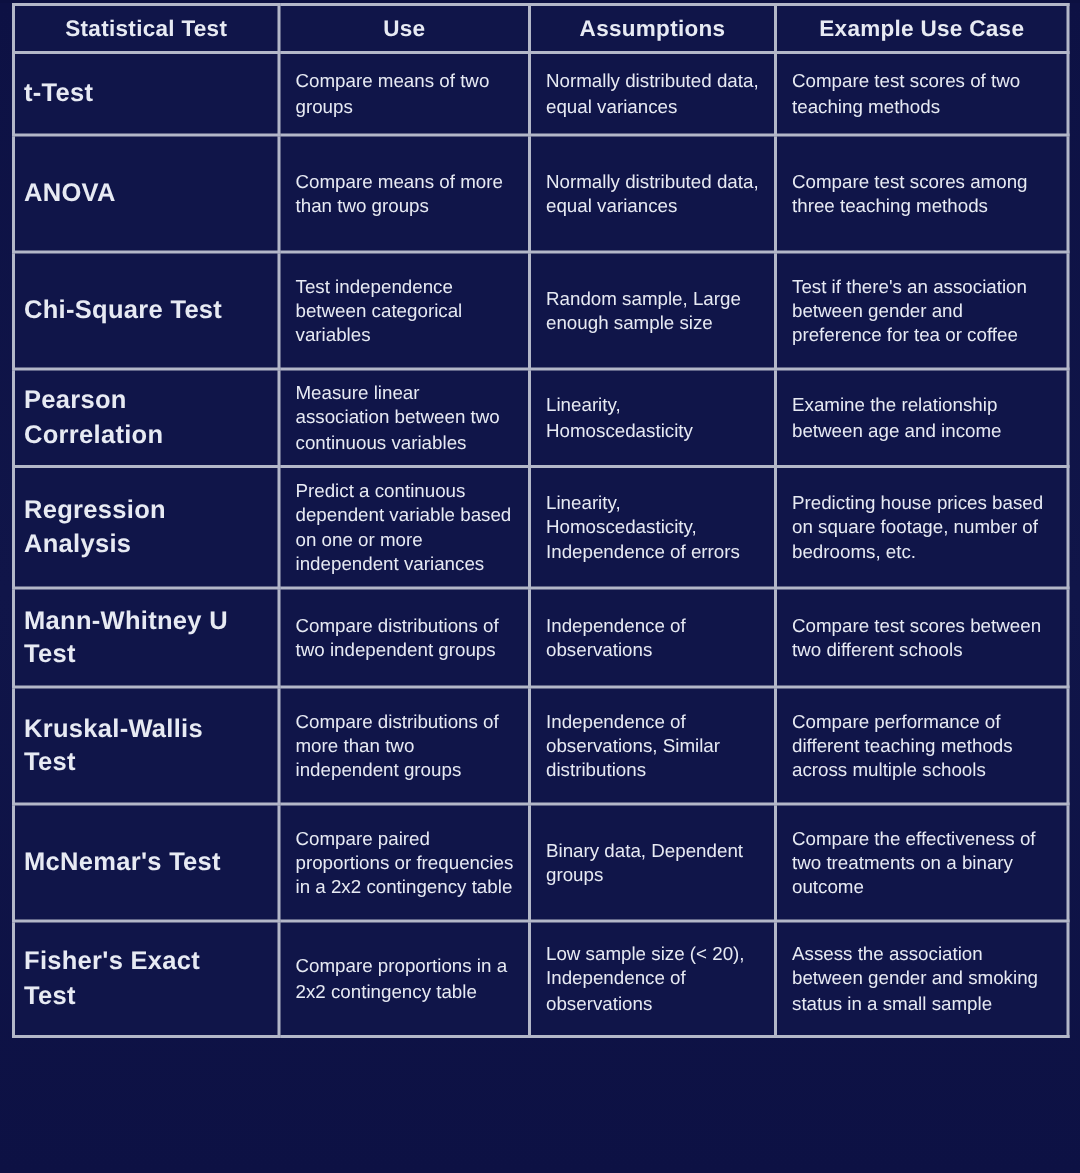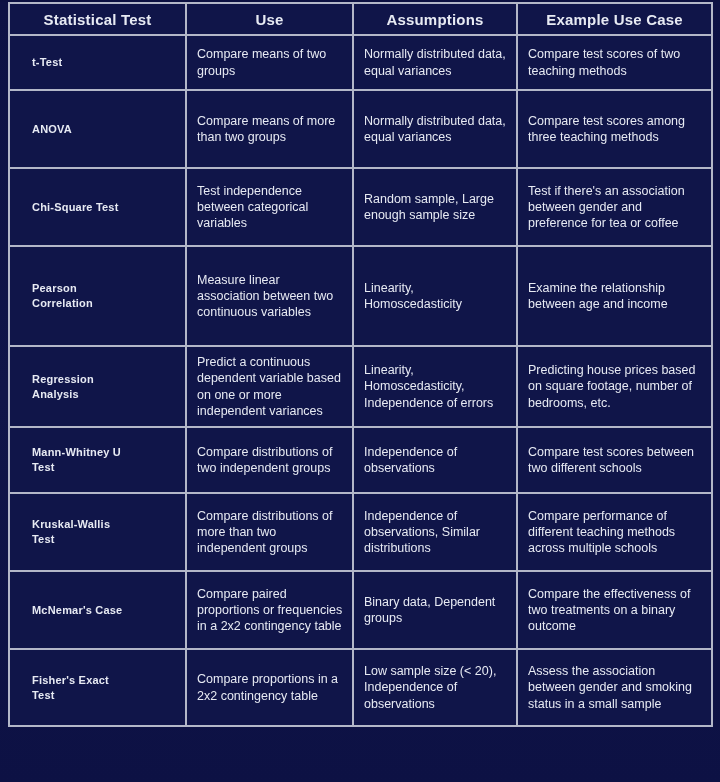--- a/index.html
+++ b/index.html
@@ -33,24 +33,24 @@
   th.hdr {
     font-size: 15px;
     font-weight: 700;
     text-align: center;
     letter-spacing: 0.2px;
     padding: 4px 17px;
     color: #f0f2f8;
     margin-top: 29px;
   }
   td.test-name {
-    font-size: 11px;
+    font-size: 17px;
     font-weight: 700;
     letter-spacing: 0.2px;
-    padding: 4px 10px 4px 22px;
+    padding: 4px 10px 4px 6px;
     white-space: pre-line;
     line-height: 1.32;
     color: #eef0f7;
   }
   td.detail {
     font-size: 12.5px;
     font-weight: 400;
     padding: 5px 7px 5px 10px;
     line-height: 1.3;
     color: #e2e5f0;
@@ -85,21 +85,21 @@
       <td class="detail">Compare means of more than two groups</td>
       <td class="detail">Normally distributed data, equal variances</td>
       <td class="detail">Compare test scores among three teaching methods</td>
     </tr>
     <tr style="height:78px">
       <td class="test-name">Chi-Square Test</td>
       <td class="detail">Test independence between categorical variables</td>
       <td class="detail">Random sample, Large enough sample size</td>
       <td class="detail">Test if there's an association between gender and preference for tea or coffee</td>
     </tr>
-    <tr style="height:100px">
+    <tr style="height:65px">
       <td class="test-name">Pearson
 Correlation</td>
       <td class="detail">Measure linear association between two continuous variables</td>
       <td class="detail">Linearity, Homoscedasticity</td>
       <td class="detail">Examine the relationship between age and income</td>
     </tr>
     <tr style="height:81px">
       <td class="test-name">Regression
 Analysis</td>
       <td class="detail">Predict a continuous dependent variable based on one or more independent variances</td>
@@ -114,21 +114,21 @@
       <td class="detail">Compare test scores between two different schools</td>
     </tr>
     <tr style="height:78px">
       <td class="test-name">Kruskal-Wallis
 Test</td>
       <td class="detail">Compare distributions of more than two independent groups</td>
       <td class="detail">Independence of observations, Similar distributions</td>
       <td class="detail">Compare performance of different teaching methods across multiple schools</td>
     </tr>
     <tr style="height:78px">
-      <td class="test-name">McNemar's Case</td>
+      <td class="test-name">McNemar's Test</td>
       <td class="detail">Compare paired proportions or frequencies in a 2x2 contingency table</td>
       <td class="detail">Binary data, Dependent groups</td>
       <td class="detail">Compare the effectiveness of two treatments on a binary outcome</td>
     </tr>
     <tr style="height:77px">
       <td class="test-name">Fisher's Exact
 Test</td>
       <td class="detail">Compare proportions in a 2x2 contingency table</td>
       <td class="detail">Low sample size (&lt; 20), Independence of observations</td>
       <td class="detail">Assess the association between gender and smoking status in a small sample</td>

